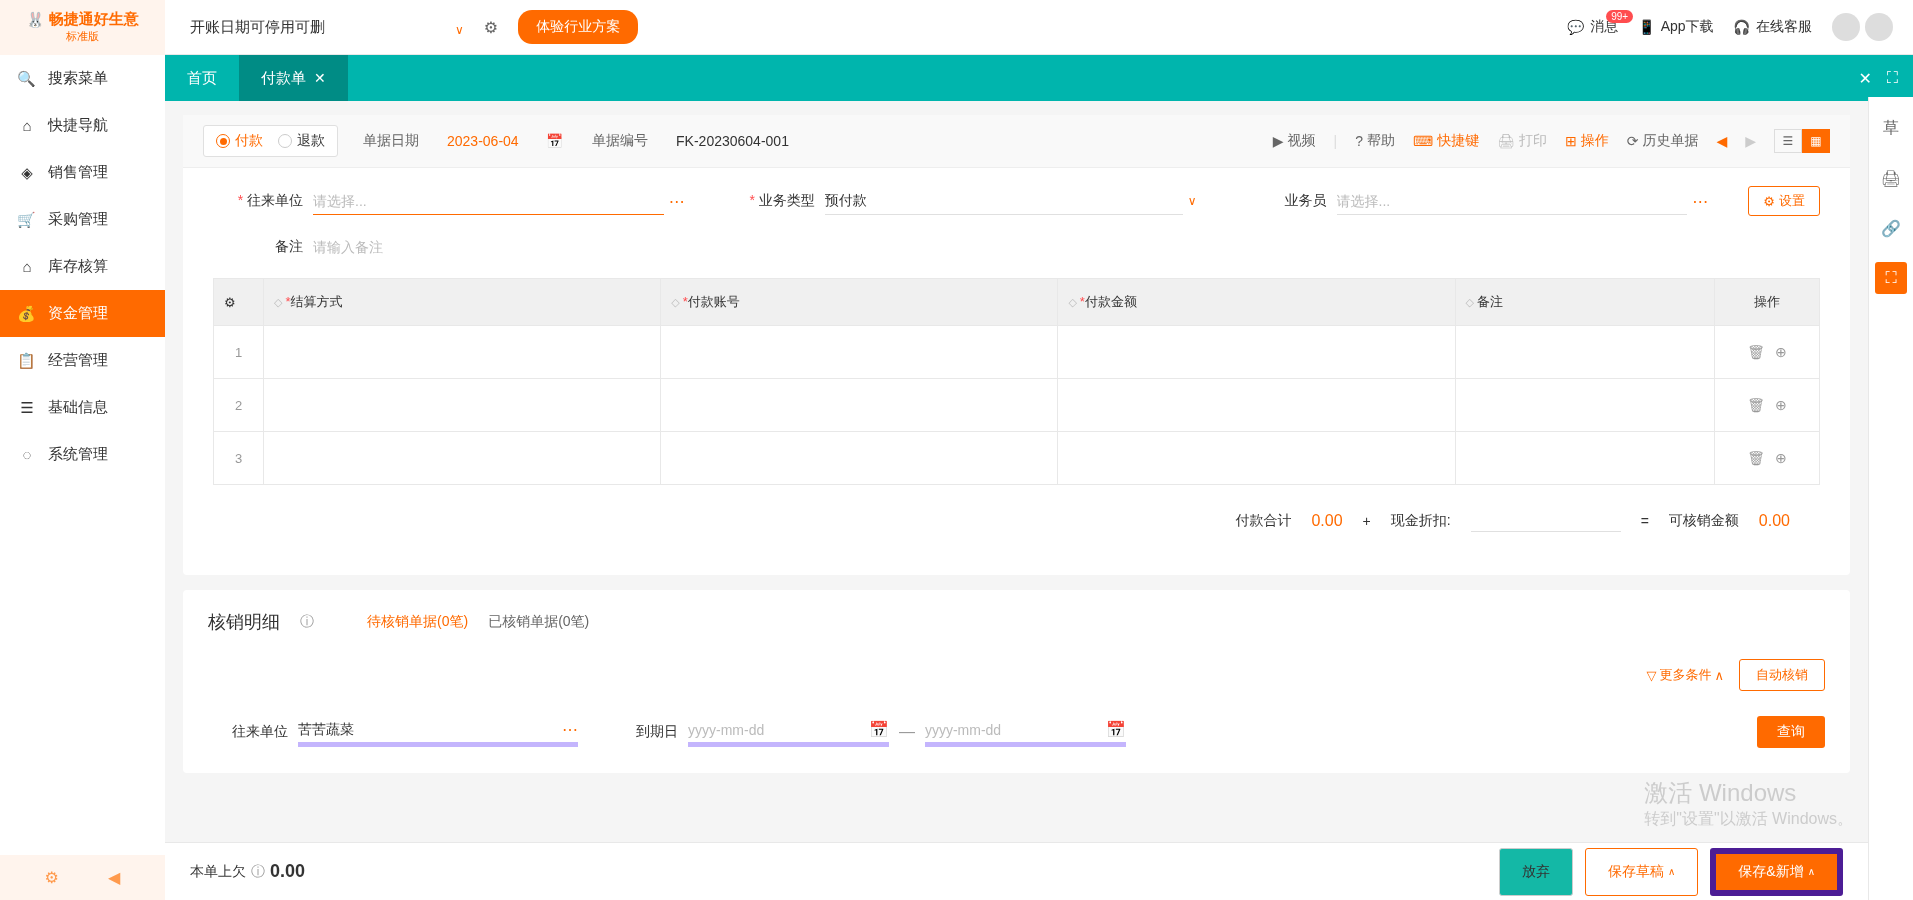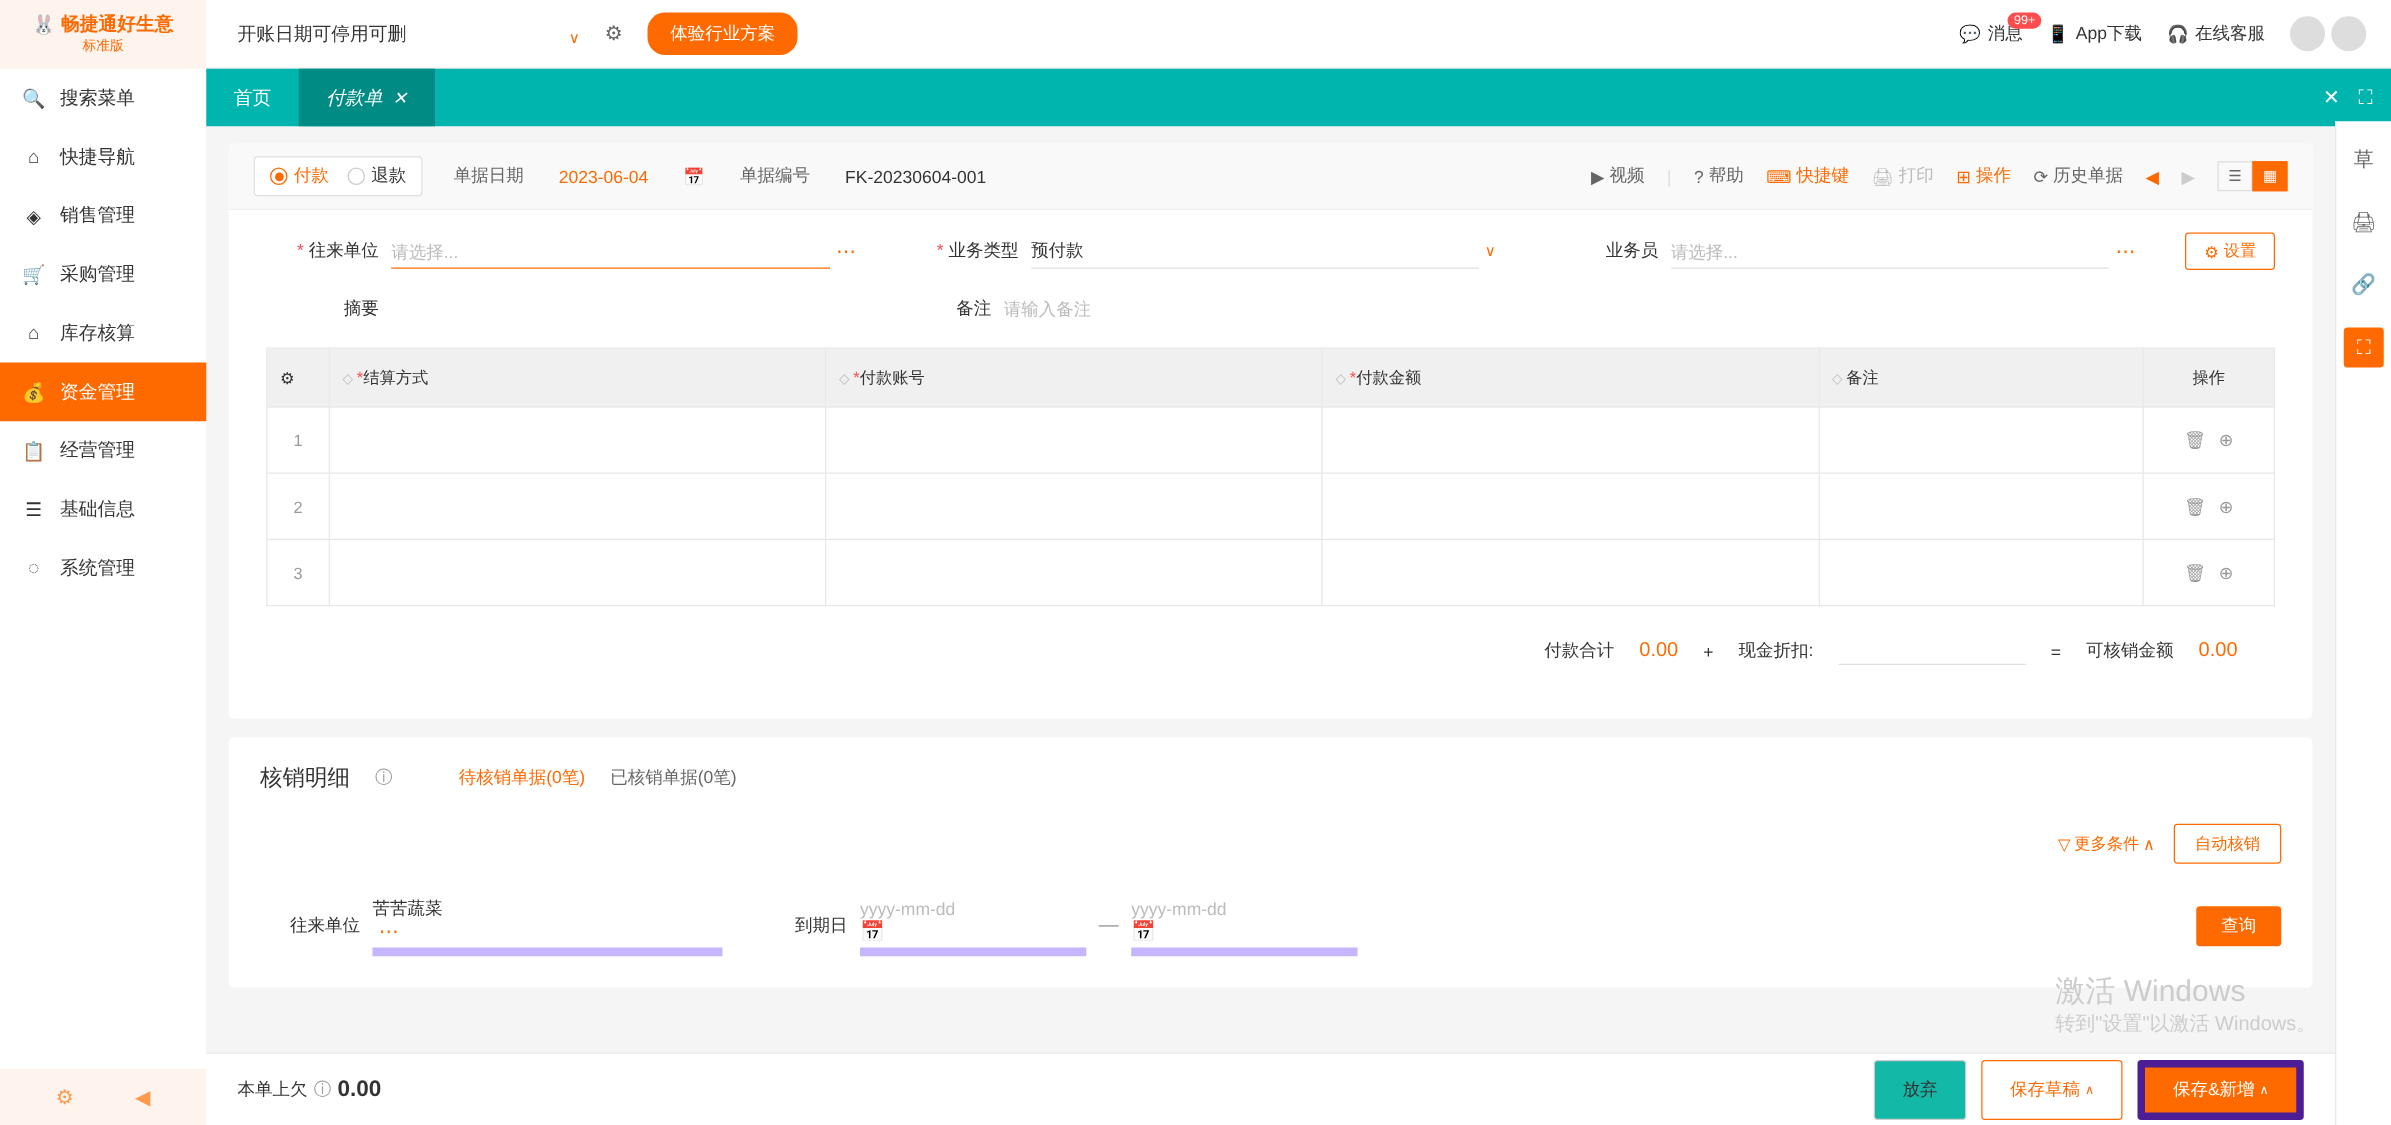--- a/index.html
+++ b/index.html
@@ -24,21 +24,21 @@
     .sidebar { position: absolute; left: 0; top: 55px; width: 165px; background: #fff; height: calc(100% - 55px); }
     .sidebar-item { display: flex; align-items: center; gap: 12px; padding: 14px 18px; color: #333; font-size: 15px; cursor: pointer; }
     .sidebar-item.active { background: #ff6a00; color: #fff; }
     .sidebar-icon { width: 18px; height: 18px; display: inline-flex; align-items: center; justify-content: center; }
     .sidebar-footer { position: absolute; bottom: 0; left: 0; width: 100%; background: #fff4ed; height: 45px; display: flex; align-items: center; justify-content: space-around; padding: 0 20px; }
     .sidebar-footer span { color: #ff9a4d; font-size: 16px; }
 
     
     .tab-bar { position: absolute; left: 165px; top: 55px; right: 0; height: 46px; background: #00b5ad; display: flex; align-items: center; }
     .tab { padding: 0 22px; height: 100%; display: flex; align-items: center; color: #fff; font-size: 15px; cursor: pointer; }
-    .tab.active { background: #008c85; font-style: italic; }
+    .tab.active { background: #008c85; }
     .tab-close { margin-left: 8px; font-size: 14px; }
     .tab-tools { margin-left: auto; display: flex; align-items: center; gap: 15px; padding-right: 15px; color: #fff; }
 
     
     .main { position: absolute; left: 165px; top: 97px; right: 45px; bottom: 0; overflow: auto; padding: 18px; }
     .card { background: #fff; border-radius: 4px; margin-bottom: 15px; }
     
     
     .doc-header { display: flex; align-items: center; padding: 10px 20px; background: #f9f9f9; border-bottom: 1px solid #eee; }
     .radio-group { display: flex; align-items: center; gap: 15px; background: #fff; padding: 6px 12px; border: 1px solid #e0e0e0; border-radius: 3px; }
@@ -95,21 +95,21 @@
     .verify-tab.active { color: #ff6a00; margin-left: 33px; }
     .verify-tab.inactive { color: #666; }
     .verify-stats { display: flex; gap: 30px; padding: 0 25px 15px; font-size: 14px; color: #333; }
     .verify-filter { display: flex; align-items: center; padding: 10px 25px; gap: 15px; }
     .filter-right { margin-left: auto; display: flex; align-items: center; gap: 15px; }
     .more-cond { color: #ff6a00; font-size: 13px; display: flex; align-items: center; gap: 3px; cursor: pointer; }
     .auto-verify-btn { border: 1px solid #ff6a00; color: #ff6a00; background: #fff; padding: 6px 16px; border-radius: 3px; font-size: 13px; cursor: pointer; }
     .query-form { display: flex; align-items: center; padding: 15px 25px 25px; gap: 20px; }
     .query-field { display: flex; align-items: center; }
     .query-label { font-size: 14px; color: #333; width: 80px; text-align: right; margin-right: 10px; }
-    .query-input-wrap { border-bottom: 7px solid #c4b5fd; display: flex; align-items: flex-start; padding: 3px 0; min-width: 280px; flex-direction: column; }
+    .query-input-wrap { border-bottom: 5px solid #c4b5fd; display: flex; align-items: center; padding: 3px 0; min-width: 280px; }
     .query-input-wrap input { border: none; flex: 1; font-size: 14px; outline: none; color: #333; background: transparent; }
     .query-input-wrap input::placeholder { color: #bbb; }
     .date-sep { margin: 0 10px; color: #999; }
     .query-btn { background: #ff6a00; color: #fff; border: none; padding: 7px 20px; border-radius: 3px; font-size: 14px; margin-left: auto; cursor: pointer; }
     
     
     .footer-bar { position: absolute; left: 165px; right: 45px; bottom: 0; height: 58px; background: #fff; border-top: 1px solid #e8e8e8; display: flex; align-items: center; padding: 0 25px; z-index: 10; }
     .footer-info { font-size: 14px; color: #333; display: flex; align-items: center; gap: 5px; }
     .footer-amount { font-size: 18px; font-weight: bold; }
     .footer-actions { margin-left: auto; display: flex; gap: 12px; }
@@ -296,24 +296,20 @@
           <span class="field-label">业务员</span>
           <input class="field-input" placeholder="请选择..." style="">
           <span class="field-end">⋯</span>
         </div>
         <button class="settings-btn">
             <span>⚙</span>
             <span>设置</span>
           </button>
       </div>
       <div class="form-row">
-        <div class="form-field small">
-          <span class="field-label">摘要</span>
-          <input class="field-input" style="border: none;">
-        </div>
         <div class="form-field">
           <span class="field-label">备注</span>
           <input class="field-input" style="border: none;" placeholder="请输入备注">
         </div>
       </div>
 
       <table class="data-table">
         <thead>
           <tr>
             <th class="gear-th"><span>⚙</span></th>

